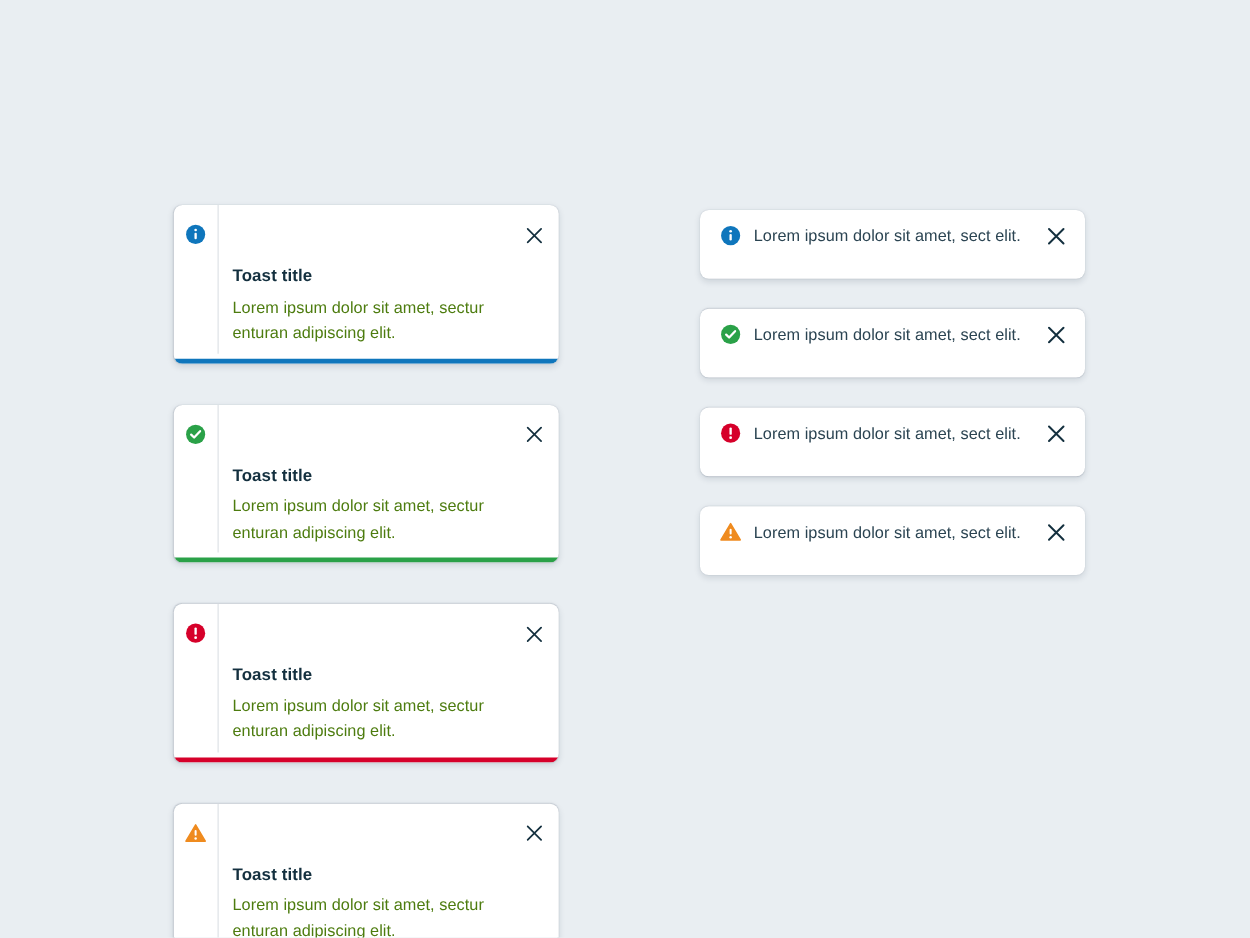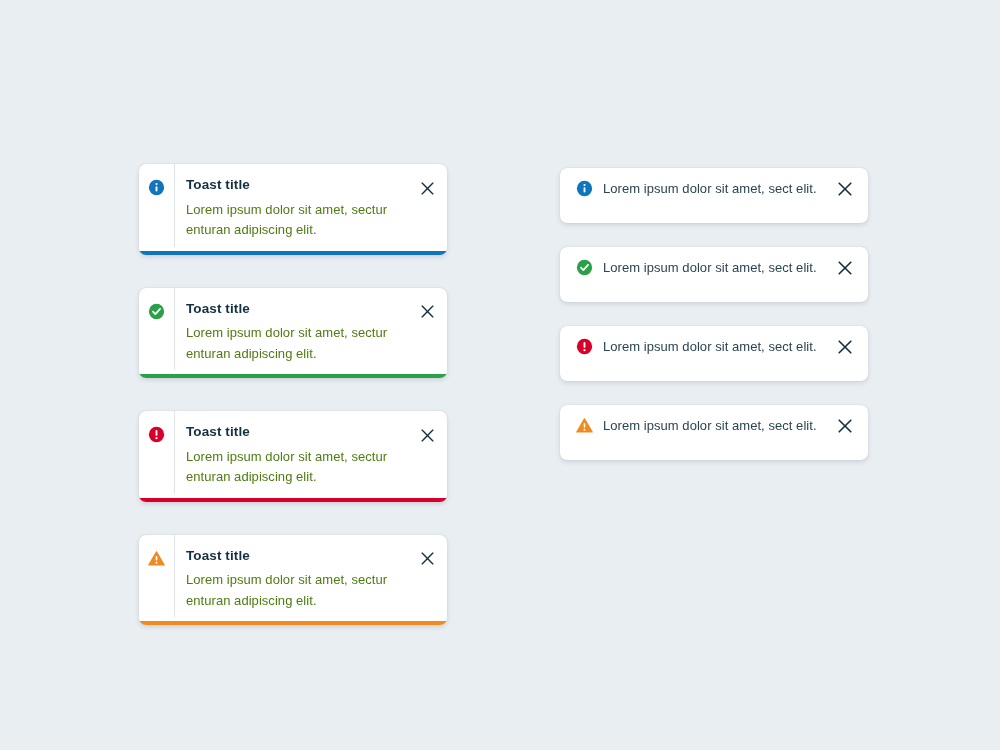--- a/index.html
+++ b/index.html
@@ -72,20 +72,21 @@
     padding: 0 6px 14px 11px;
   }
 
   .toast-title {
     font-size: 13.5px;
     font-weight: bold;
     color: #14303f;
     line-height: 1.15;
     letter-spacing: 0.1px;
     margin-bottom: 7px;
+    margin-top: 36px;
   }
 
   .toast-body {
     font-size: 13px;
     color: #4d7c0f;
     line-height: 1.58;
     letter-spacing: 0.05px;
     max-width: 215px;
   }
 

